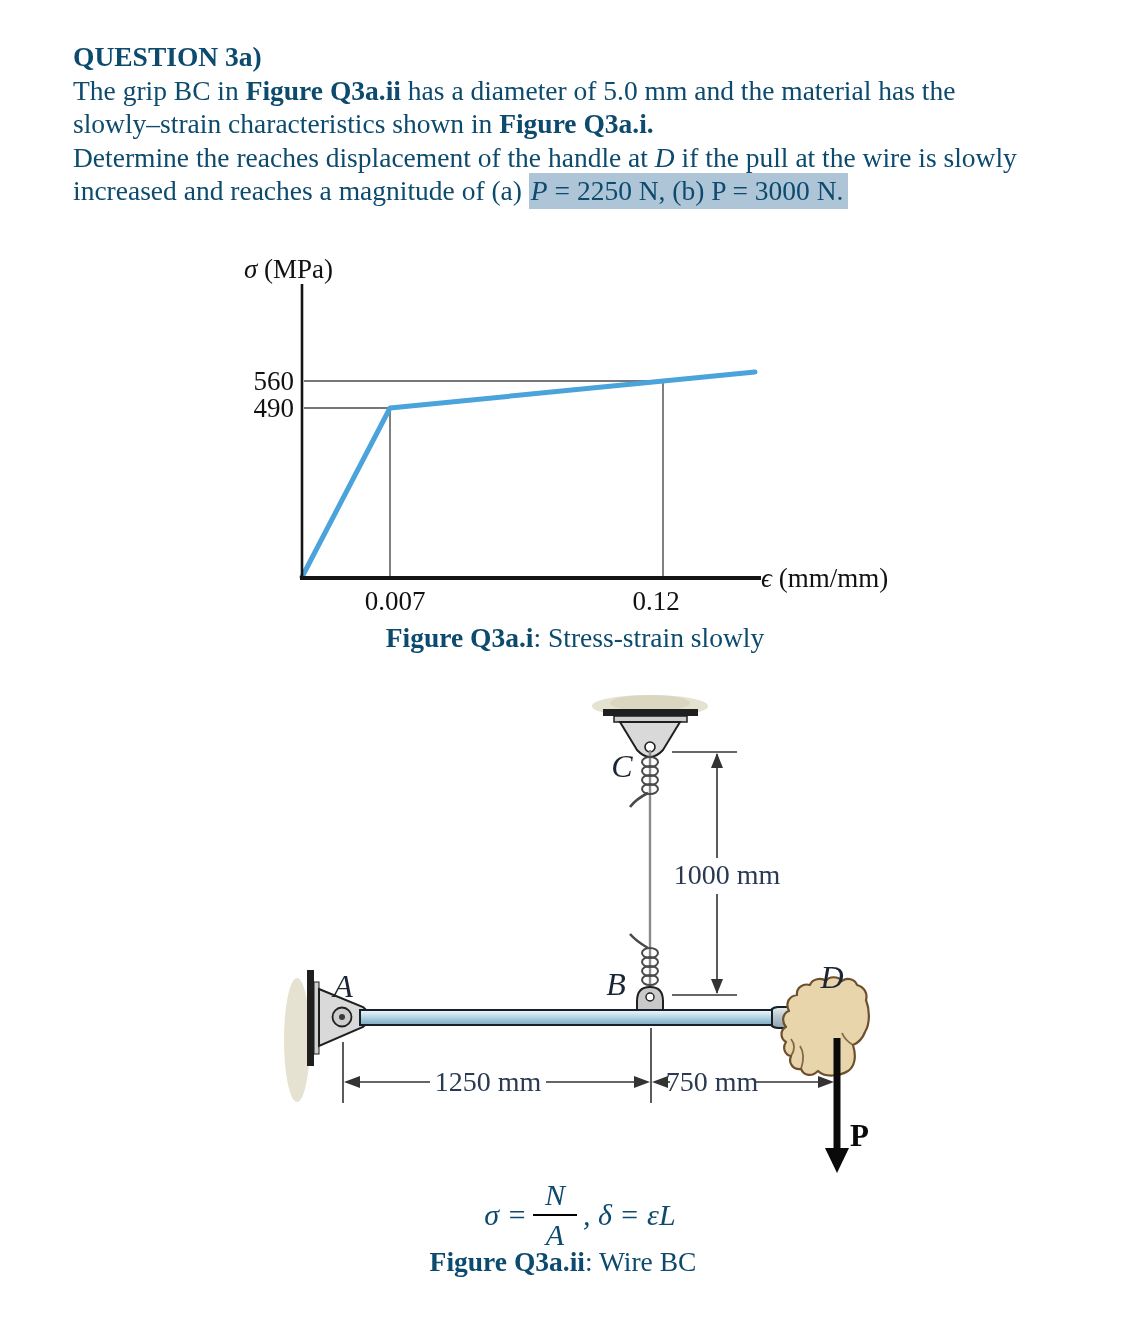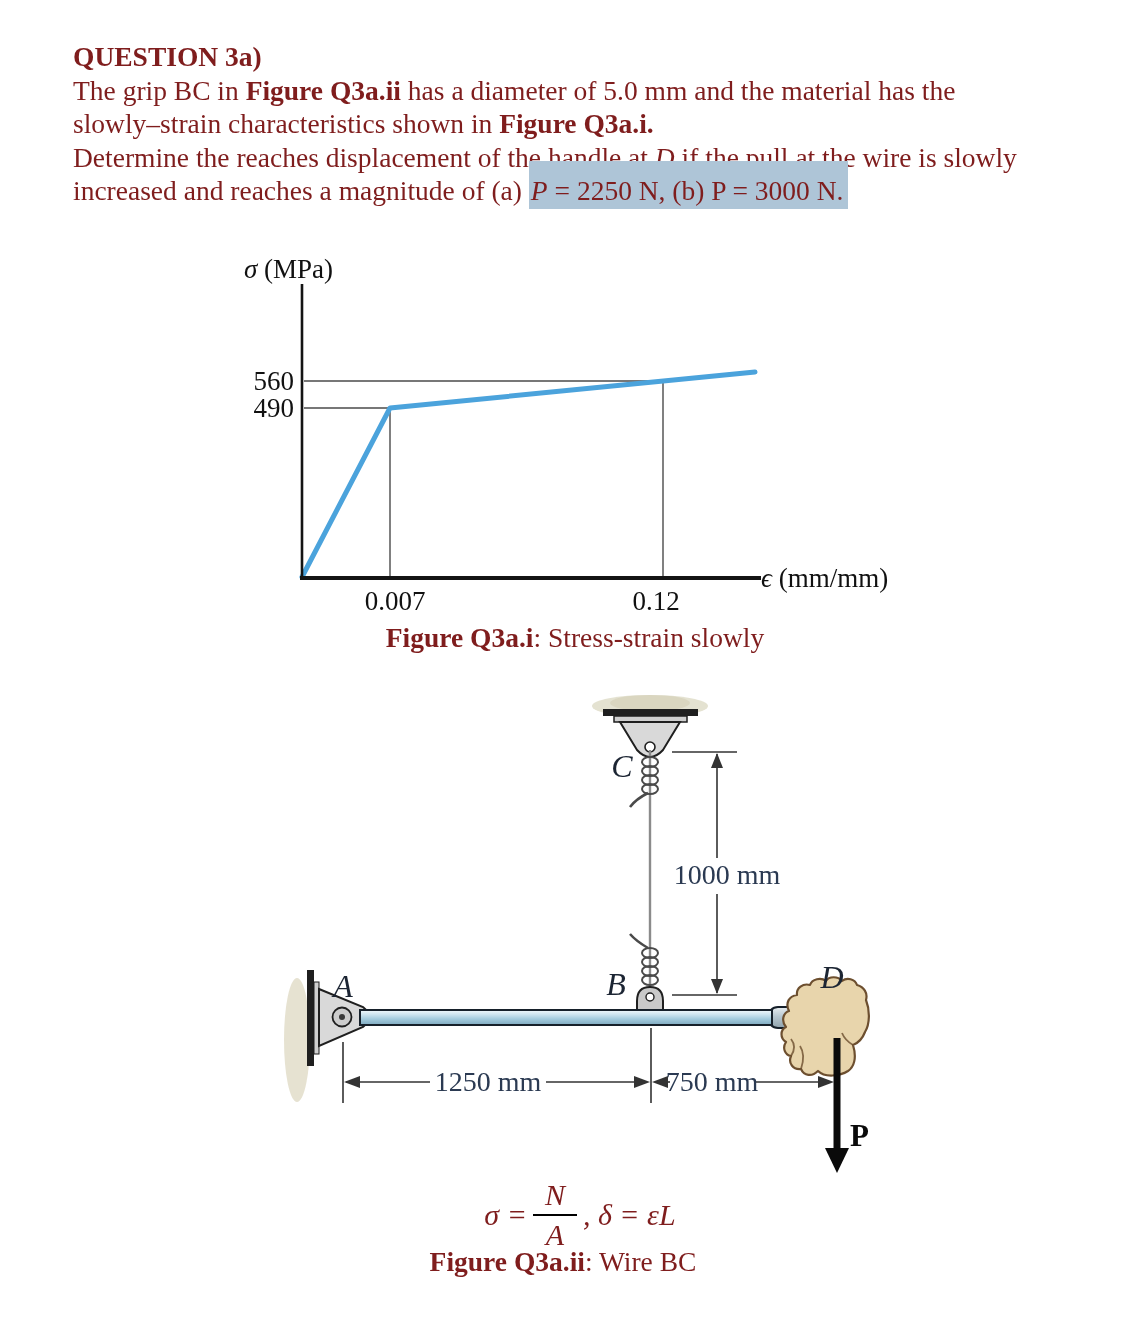--- a/index.html
+++ b/index.html
@@ -1,24 +1,24 @@
 <!DOCTYPE html>
 <html><head>
 <meta charset="utf-8">
 <style>
   html,body{margin:0;padding:0;background:#ffffff;}
   #page{position:relative;width:1148px;height:1336px;background:#ffffff;overflow:hidden;
-        font-family:"Liberation Serif","DejaVu Serif",serif;color:#7f1d1d;}
+        font-family:"Liberation Serif","DejaVu Serif",serif;color:#0c4a6e;}
   
   #question{position:absolute;left:73px;top:40px;width:1060px;
             font-size:27.5px;line-height:33.5px;}
   .qline{white-space:nowrap;}
   .b{font-weight:bold;}
   .i{font-style:italic;}
-  .hl{background:#aec5d7;padding:14px 5px 3px 2px;}
+  .hl{background:#aec5d7;padding:2px 5px 3px 2px;}
   
   #chart-svg{position:absolute;left:230px;top:240px;}
   .axis-txt{font-family:"Liberation Serif","DejaVu Serif",serif;font-size:27px;fill:#111;}
   .grk{font-style:italic;}
   
   .caption{position:absolute;text-align:center;font-size:27.5px;white-space:nowrap;}
   #caption1{left:230px;top:622px;width:690px;}
   #caption2{left:213px;top:1246px;width:700px;}
   
   #fig2-svg{position:absolute;left:280px;top:690px;}

